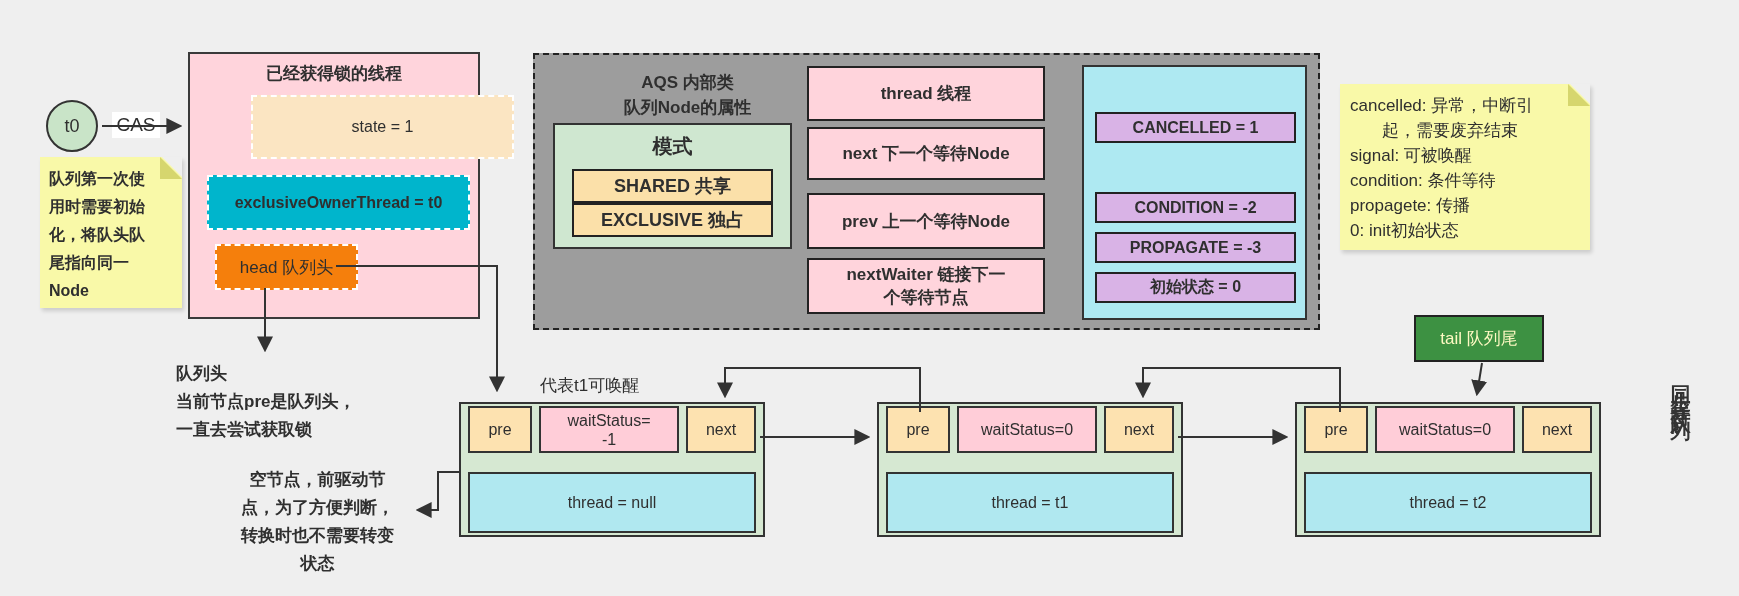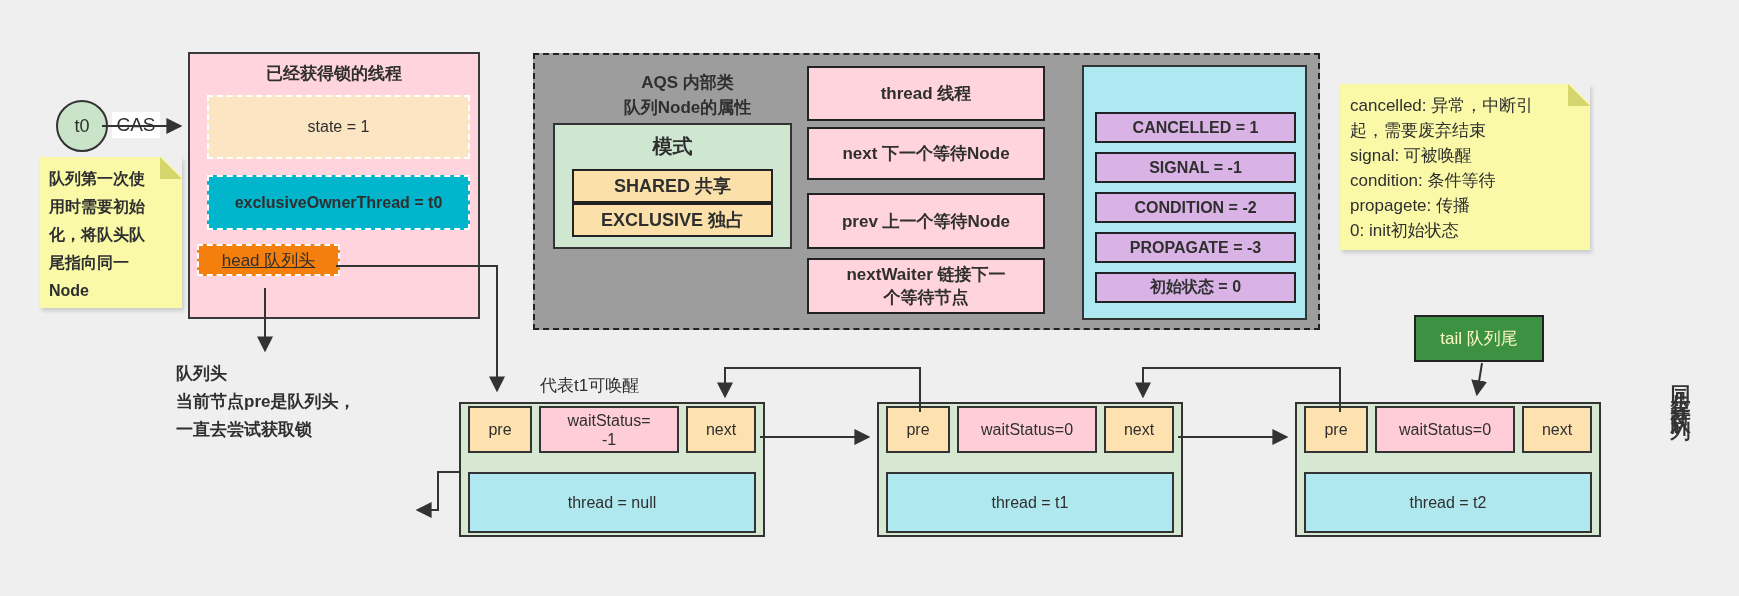--- a/index.html
+++ b/index.html
@@ -11,21 +11,21 @@
 
   
   .note{background:var(--note_yellow);box-shadow:2px 3px 4px rgba(0,0,0,.15);}
   .fold-dark{position:absolute;top:0;right:0;width:22px;height:22px;background:var(--note_fold);
     clip-path:polygon(0 0,0 100%,100% 100%);}
   .fold-light{position:absolute;top:0;right:0;width:22px;height:22px;background:#efefef;
     clip-path:polygon(2px 0,100% 0,100% calc(100% - 2px));}
 
   
   .lockbox{background:var(--pink);border:2px solid #3a3a3a;}
-  .statebox{background:var(--peach);border:2px dashed #fff;}
+  .statebox{background:var(--peach);border:2px dashed #fff;margin-left:44px;}
   .ownerbox{background:var(--cyan);border:2px dashed #fff;font-weight:bold;}
   .headbox{background:var(--orange);border:2px dashed #fff;}
 
   
   .graybox{background:var(--gray);border:2px dashed #222;}
   .modebox{background:var(--green_light);border:2px solid #333;}
   .modeitem{background:var(--mode_item);border:2px solid #222;font-weight:bold;font-size:18px;}
   .propbox{background:var(--pink);border:2px solid #222;font-weight:bold;font-size:17px;line-height:23px;}
   .wsbox{background:var(--cyan_light);border:2px solid #333;}
   .wsitem{background:var(--purple);border:2px solid #222;font-weight:bold;font-size:16px;}
@@ -46,39 +46,39 @@
   .circle{width:52px;height:52px;border-radius:50%;background:var(--circle_green);border:2px solid #333;font-size:18px;}
   .caschip{background:#fff;font-size:19px;}
   .vtext{writing-mode:vertical-rl;text-orientation:upright;font-weight:bold;font-size:20px;letter-spacing:7px;color:#333;}
   .bold{font-weight:bold;}
 </style>
 </head>
 <body>
 
 <div class="canvas">
 
-  <div class="abs circle ctr" style="left:56px;top:100px;text-align:center;">
+  <div class="abs circle ctr" style="left:46px;top:100px;text-align:center;">
     <span>t0</span>
   </div>
 
   <div class="abs note" style="left:40px;top:157px;width:142px;height:151px;">
     <div class="fold-dark"></div>
     <div class="fold-light"></div>
     <div class="abs pre" style="left:9px;top:8px;font-size:16px;line-height:28px;">队列第一次使
 用时需要初始
 化，将队头队
 尾指向同一
 Node</div>
   </div>
 
   <div class="abs lockbox" style="left:188px;top:52px;width:292px;height:267px;">
     <div class="abs bold ctr" style="left:0;top:8px;width:100%;font-size:17px;">已经获得锁的线程</div>
     <div class="abs statebox ctr" style="left:17px;top:41px;width:263px;height:64px;font-size:16px;">state = 1</div>
     <div class="abs ownerbox ctr" style="left:17px;top:121px;width:263px;height:55px;font-size:16px;">exclusiveOwnerThread = t0</div>
-    <div class="abs headbox ctr" style="left:7px;top:190px;width:143px;height:32px;font-size:17px;text-decoration:underline;">head 队列头</div>
+    <div class="abs headbox ctr" style="left:25px;top:190px;width:143px;height:46px;font-size:17px;">head 队列头</div>
   </div>
 
   <div class="abs graybox" style="left:533px;top:53px;width:787px;height:277px;">
     <div class="abs bold ctr pre" style="left:25px;top:15px;width:255px;font-size:17px;line-height:25px;">AQS 内部类
 队列Node的属性</div>
 
     <div class="abs modebox" style="left:18px;top:68px;width:239px;height:126px;">
       <div class="abs bold ctr" style="left:0;top:8px;width:100%;font-size:20px;">模式</div>
       <div class="abs modeitem ctr" style="left:17px;top:44px;width:201px;height:34px;">SHARED 共享</div>
       <div class="abs modeitem ctr" style="left:17px;top:78px;width:201px;height:34px;">EXCLUSIVE 独占</div>
@@ -86,45 +86,48 @@
 
     <div class="abs propbox ctr" style="left:272px;top:11px;width:238px;height:55px;">thread 线程</div>
     <div class="abs propbox ctr" style="left:272px;top:72px;width:238px;height:53px;">next 下一个等待Node</div>
     <div class="abs propbox ctr" style="left:272px;top:138px;width:238px;height:56px;">prev 上一个等待Node</div>
     <div class="abs propbox ctr pre" style="left:272px;top:203px;width:238px;height:56px;">nextWaiter 链接下一
 个等待节点</div>
 
     <div class="abs wsbox" style="left:547px;top:10px;width:225px;height:255px;">
       <div class="abs bold ctr" style="left:8px;top:11px;width:100%;font-size:17px;color:var(--red);margin-top:37px;">waitStatus(信号量)</div>
       <div class="abs wsitem ctr" style="left:11px;top:45px;width:201px;height:31px;">CANCELLED = 1</div>
-      <div class="abs wsitem ctr" style="left:11px;top:85px;width:201px;height:31px;">SIGNAL = -1</div>
       <div class="abs wsitem ctr" style="left:11px;top:125px;width:201px;height:31px;">CONDITION = -2</div>
       <div class="abs wsitem ctr" style="left:11px;top:165px;width:201px;height:31px;">PROPAGATE = -3</div>
       <div class="abs wsitem ctr" style="left:11px;top:205px;width:201px;height:31px;">初始状态 = 0</div>
     </div>
   </div>
 
   <div class="abs note" style="left:1340px;top:84px;width:250px;height:166px;">
     <div class="fold-dark"></div>
     <div class="fold-light"></div>
     <div class="abs" style="left:10px;top:9px;font-size:17px;line-height:25px;">
       <div>cancelled: 异常，中断引</div>
-      <div style="">起，需要废弃结束</div>
+      <div style="margin-left:32px;">起，需要废弃结束</div>
       <div>signal: 可被唤醒</div>
       <div>condition: 条件等待</div>
       <div>propagete: 传播</div>
       <div>0: init初始状态</div>
     </div>
   </div>
 
   <div class="abs caschip ctr" style="left:112px;top:112px;width:48px;height:26px;">CAS</div>
 
   <div class="abs pre" style="left:176px;top:360px;font-size:17px;line-height:28px;">队列头
 当前节点pre是队列头，
 一直去尝试获取锁</div>
+  <div class="abs pre" style="left:215px;top:466px;width:205px;text-align:center;font-size:17px;line-height:28px;">空节点，前驱动节
+点，为了方便判断，
+转换时也不需要转变
+状态</div>
   <div class="abs" style="left:540px;top:374px;font-size:17px;">代表t1可唤醒</div>
 
   <div class="abs tailbox ctr" style="left:1414px;top:315px;width:130px;height:47px;">tail 队列尾</div>
 
   <div class="abs vtext" style="left:1668px;top:370px;height:170px;">同步等待队列</div>
 
   <div class="abs qnode" style="left:459px;top:402px;">
     <div class="qrow">
       <div class="qcell c-pre">pre</div>
       <div class="qcell c-ws">waitStatus=

